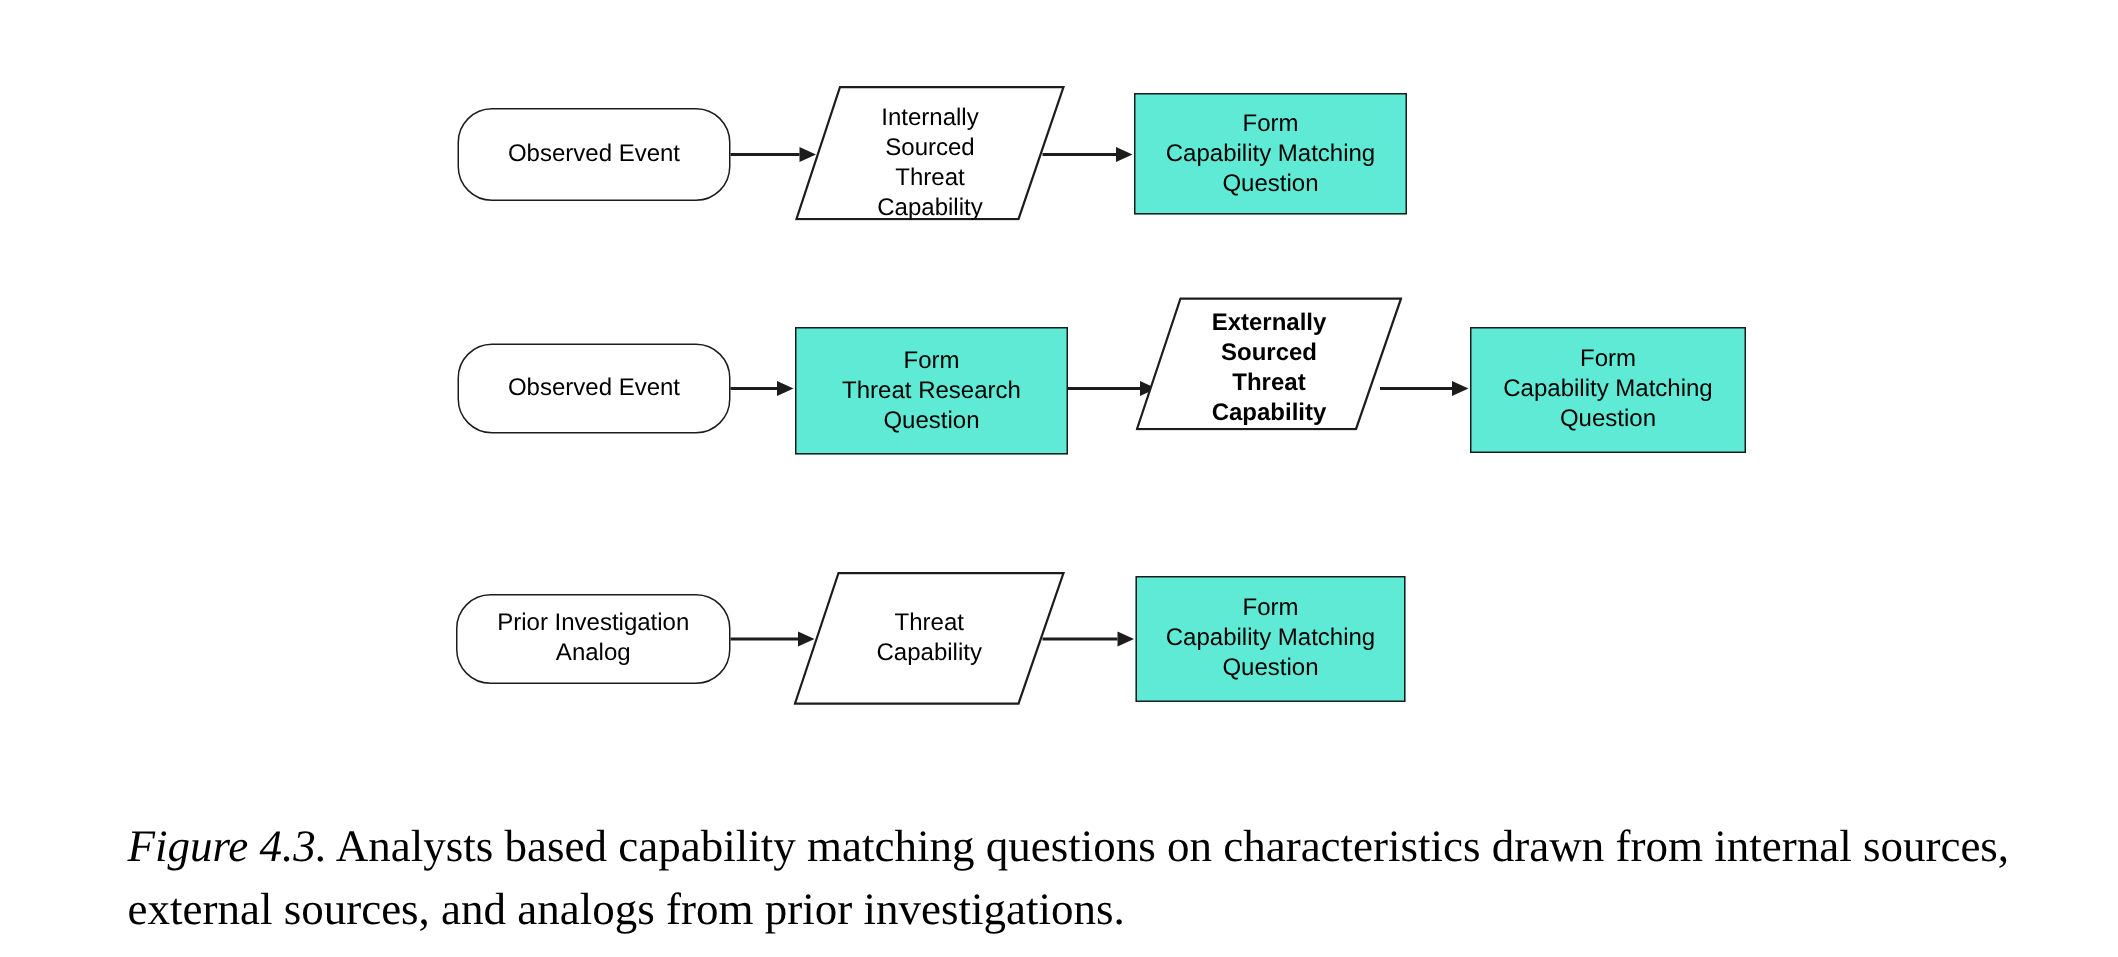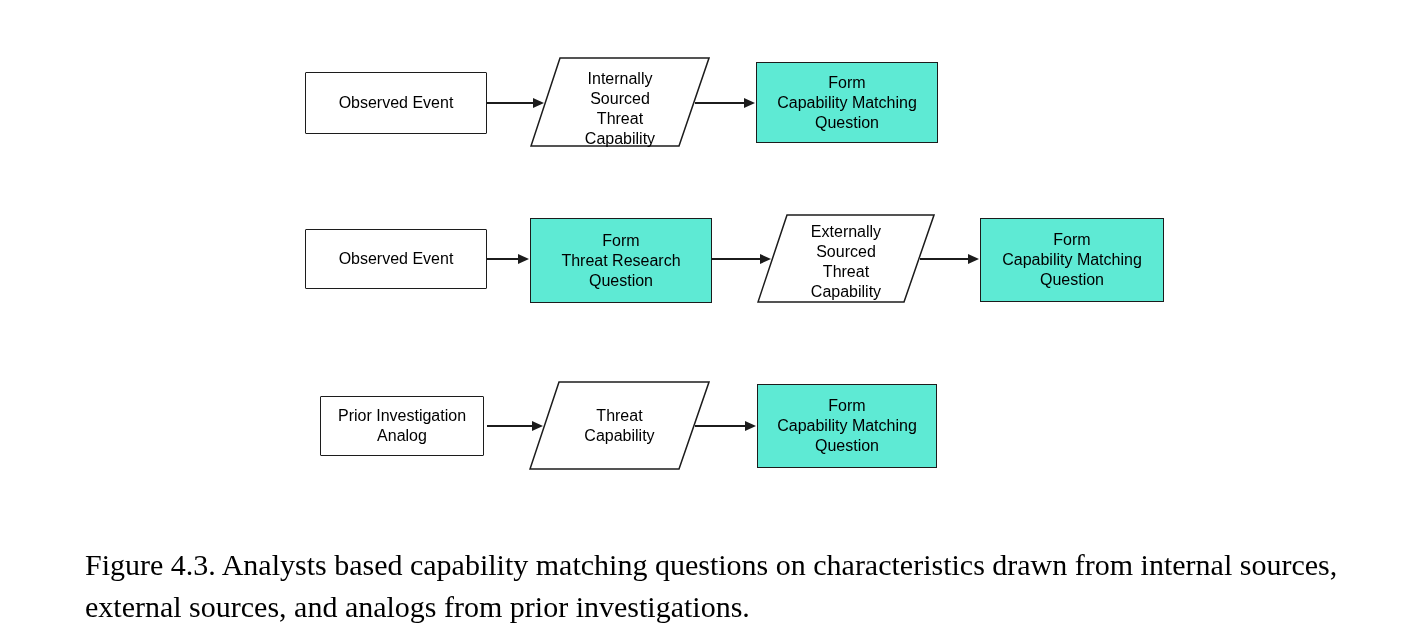--- a/index.html
+++ b/index.html
@@ -23,36 +23,36 @@
     font: 16px/20px "Liberation Sans", sans-serif;
     text-align: center;
   }
   .node .label {
     position: relative;
     white-space: pre-line;
     z-index: 2;
     padding: 0 4px;
   }
   .shape-box     { border: 1.5px solid #1c1c1c; background: #5eead4; }
-  .shape-rounded { border: 1.5px solid #1c1c1c; background: #ffffff; border-radius: 1px; }
+  .shape-rounded { border: 1.5px solid #1c1c1c; background: #ffffff; border-radius: 23px; }
   .shape-par     { border: none; background: transparent; }
   .shape-par svg { position: absolute; left: 0; top: 0; z-index: 1; }
   .shape-par polygon { fill: #ffffff; stroke: #1c1c1c; stroke-width: 1.5; }
 
   
   .n-r1a { left: 305px; top: 72px;  width: 182px; height: 62px; }
   .n-r1b { left: 530px; top: 57px;  width: 180px; height: 104px; }
   .n-r1c { left: 756px; top: 62px;  width: 182px; height: 81px; }
 
   .n-r2a { left: 305px; top: 229px; width: 182px; height: 60px; }
   .n-r2b { left: 530px; top: 218px; width: 182px; height: 85px; }
-  .n-r2c { left: 757px; top: 214px; width: 178px; height: 96px; }
+  .n-r2c { left: 757px; top: 198px; width: 178px; height: 96px; font-weight: bold; }
   .n-r2d { left: 980px; top: 218px; width: 184px; height: 84px; }
 
-  .n-r3a { left: 304px; top: 396px; width: 164px; height: 60px; margin-left: 16px; }
+  .n-r3a { left: 304px; top: 396px; width: 183px; height: 60px; }
   .n-r3b { left: 529px; top: 381px; width: 181px; height: 89px; }
   .n-r3c { left: 757px; top: 384px; width: 180px; height: 84px; }
 
   
   .arrow {
     position: absolute;
     height: 2px;
     background: #1c1c1c;
   }
   .arrow::after {
@@ -78,21 +78,21 @@
   .caption {
     position: absolute;
     left: 85px;
     top: 514px;
     width: 1290px;
     color: #000000;
     font-family: "Liberation Serif", serif;
     font-size: 30px;
     line-height: 1.4;
   }
-  .caption .fig-label { }
+  .caption .fig-label { font-style: italic; }
 </style>
 </head>
 <body>
 
 <div class="page">
 
   <div class="node shape-rounded n-r1a">
     <span class="label">Observed Event</span>
   </div>
   <div class="arrow a1"></div>

